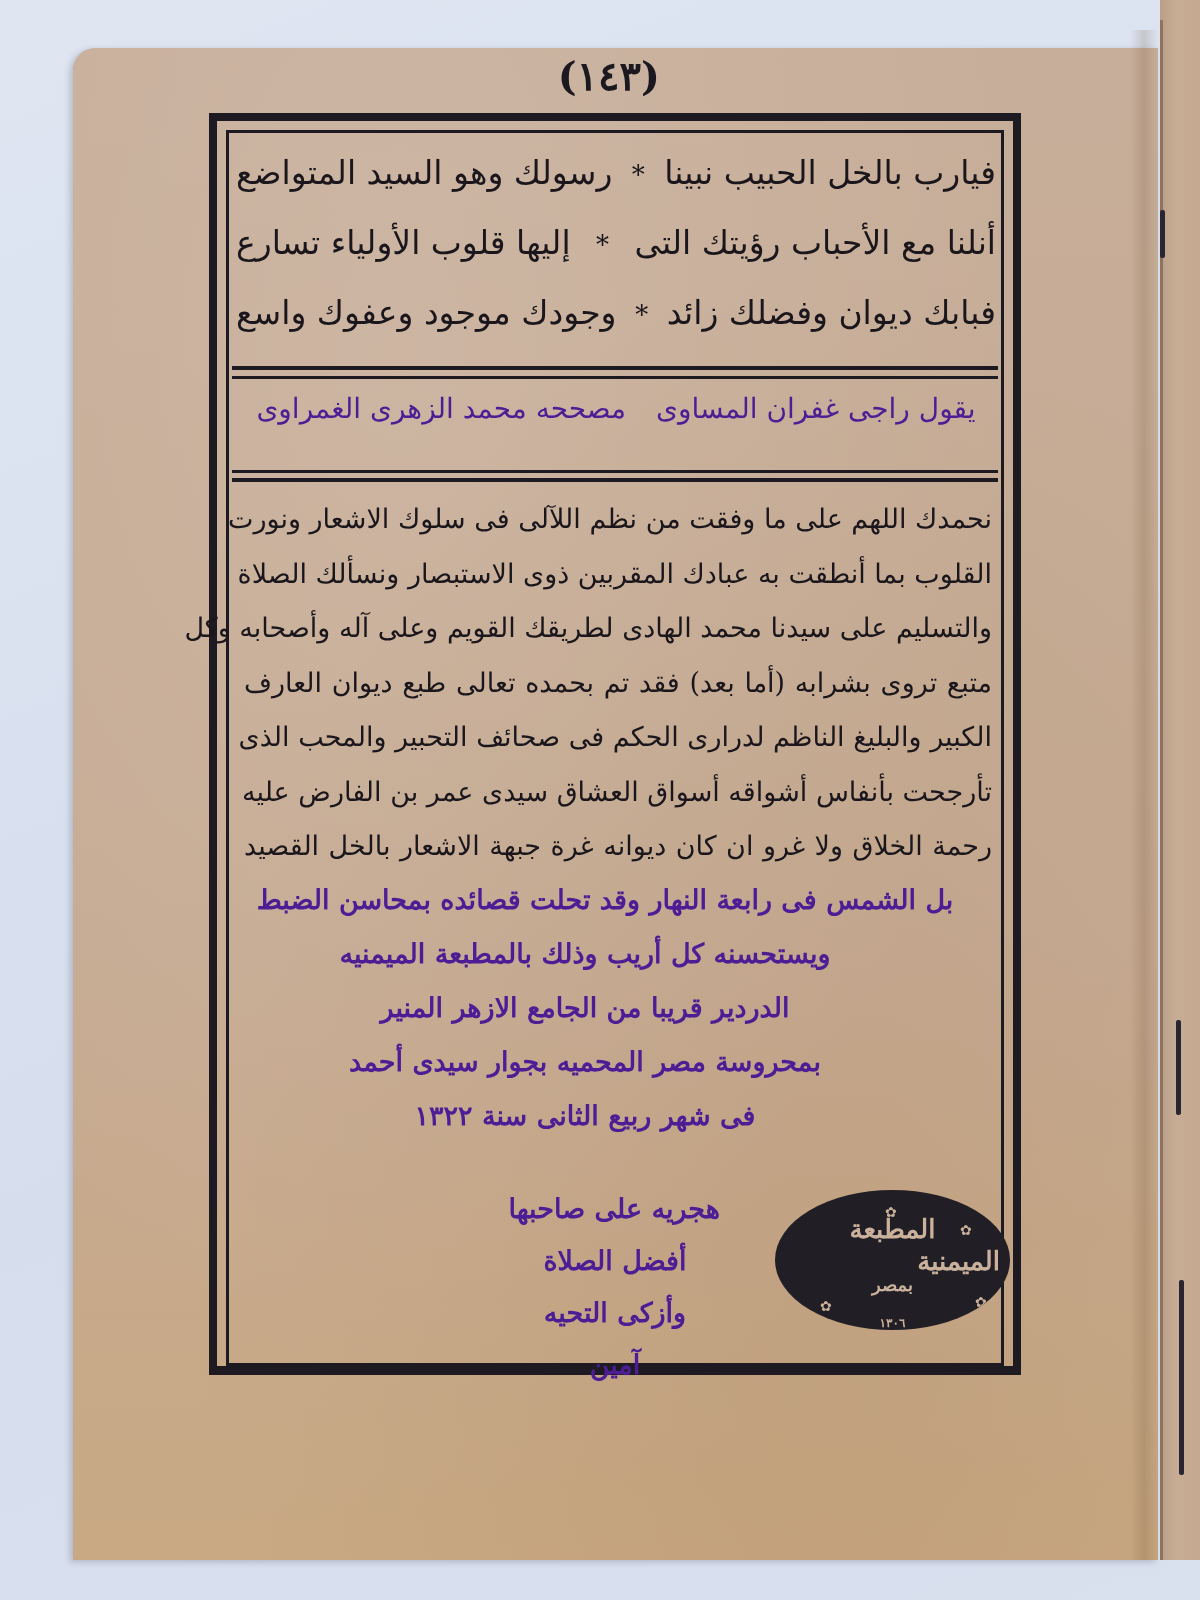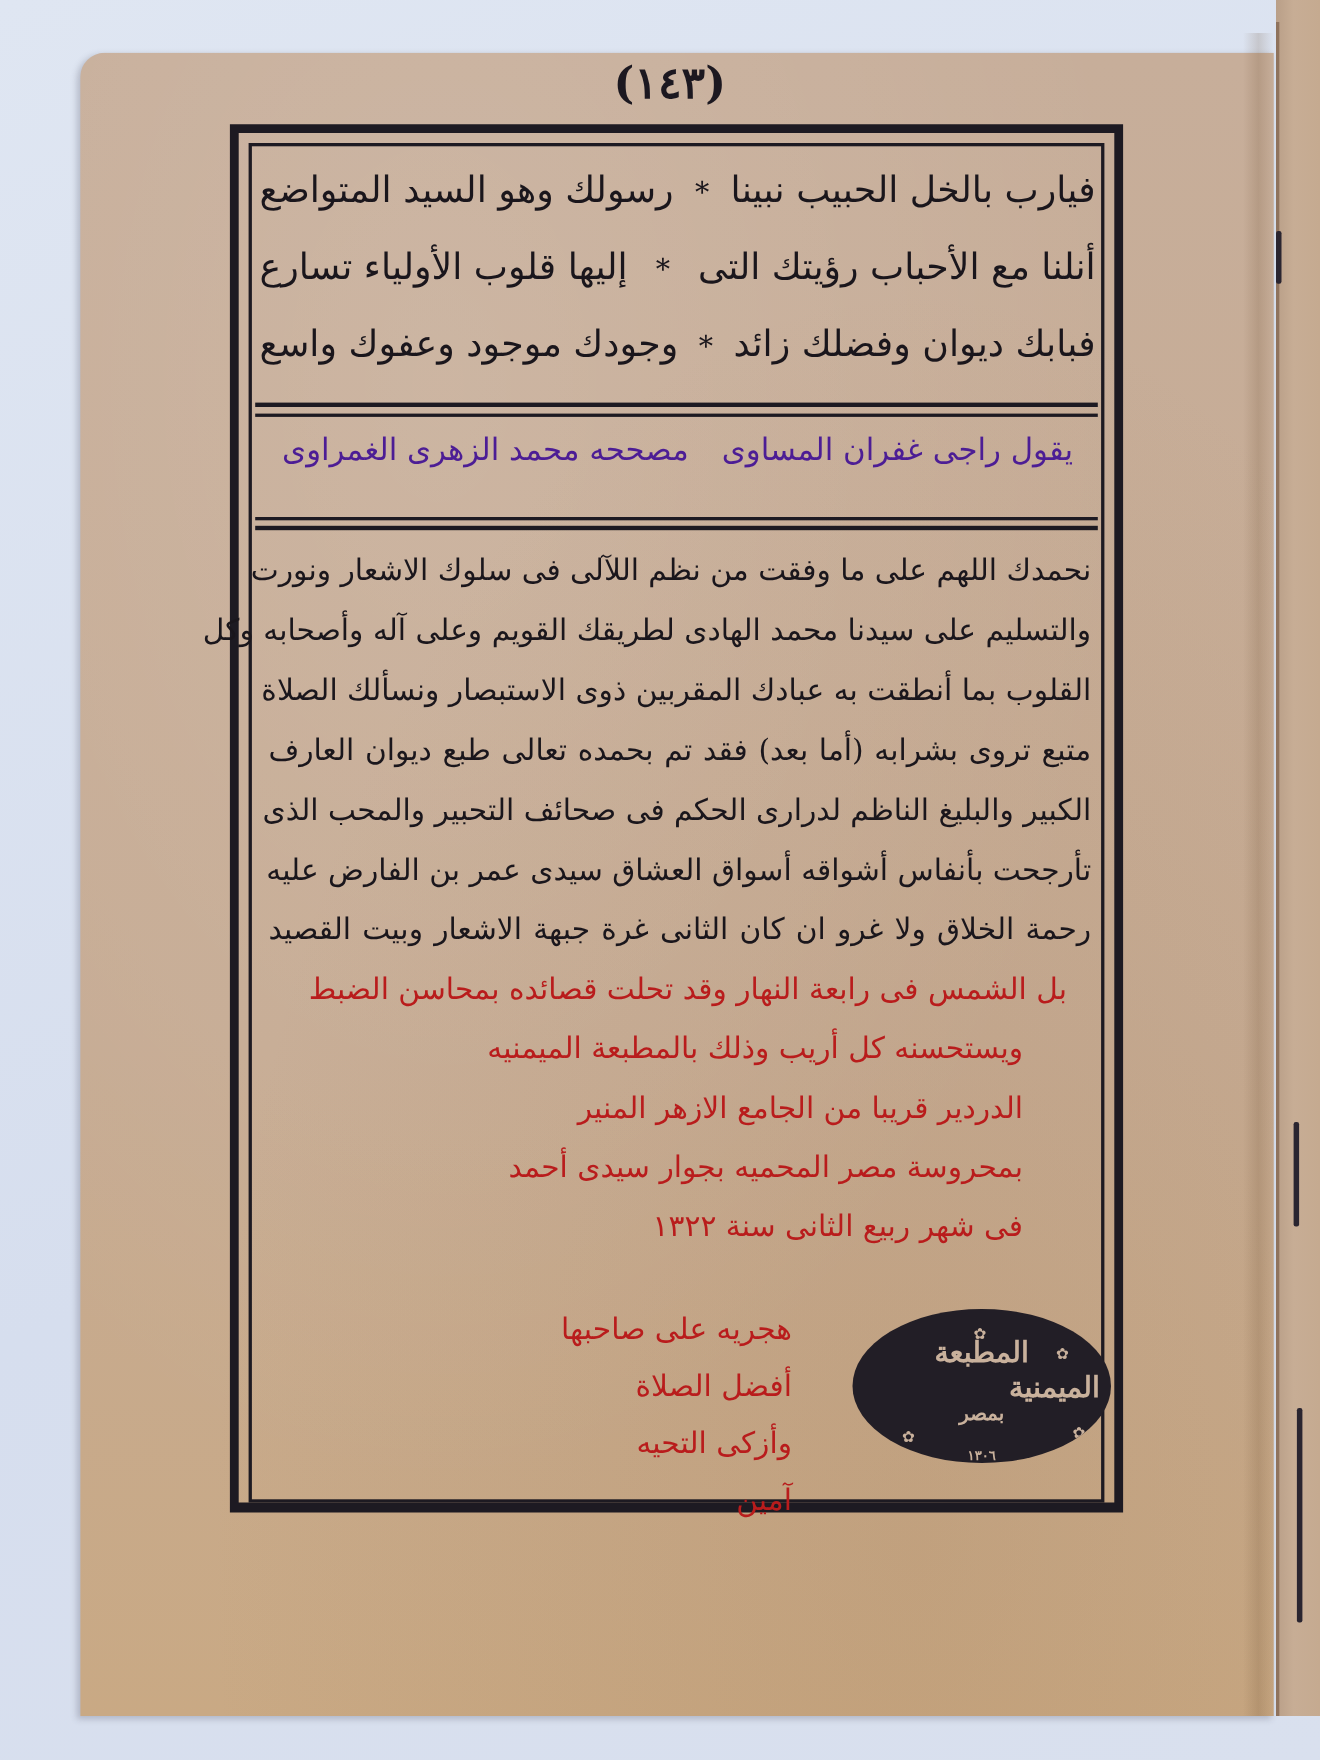--- a/index.html
+++ b/index.html
@@ -152,22 +152,23 @@
       line-height: 54.5px;
       font-size: 27px;
       text-align: justify;
       text-align-last: justify;
       white-space: nowrap;
       overflow: visible;
     }
     .centered-lines {
       position: absolute;
       direction: rtl;
-      color: #b91c1c;
-      text-align: right;
+      color: #4c1d95;
+      text-align: center;
+      font-weight: bold;
     }
     .centered-line {
       height: 54px;
       line-height: 54px;
       font-size: 27px;
       white-space: nowrap;
     }
 
     .seal {
       position: absolute;
@@ -234,26 +235,26 @@
 
 <div class="heading">
   <span>يقول راجى غفران المساوى</span><span class="gap"></span><span>مصححه محمد الزهرى الغمراوى</span>
 </div>
 
 <div class="rule" style="top:470px;height:3px;"></div>
 <div class="rule" style="top:478px;height:4px;"></div>
 
 <div class="prose">
   <div class="prose-line">نحمدك اللهم على ما وفقت من نظم اللآلى فى سلوك الاشعار ونورت</div>
+  <div class="prose-line">القلوب بما أنطقت به عبادك المقربين ذوى الاستبصار ونسألك الصلاة</div>
   <div class="prose-line">والتسليم على سيدنا محمد الهادى لطريقك القويم وعلى آله وأصحابه وكل</div>
-  <div class="prose-line">القلوب بما أنطقت به عبادك المقربين ذوى الاستبصار ونسألك الصلاة</div>
   <div class="prose-line">متبع تروى بشرابه (أما بعد) فقد تم بحمده تعالى طبع ديوان العارف</div>
   <div class="prose-line">الكبير والبليغ الناظم لدرارى الحكم فى صحائف التحبير والمحب الذى</div>
   <div class="prose-line">تأرجحت بأنفاس أشواقه أسواق العشاق سيدى عمر بن الفارض عليه</div>
-  <div class="prose-line">رحمة الخلاق ولا غرو ان كان الثانى غرة جبهة الاشعار وبيت القصيد</div>
+  <div class="prose-line">رحمة الخلاق ولا غرو ان كان ديوانه غرة جبهة الاشعار بالخل القصيد</div>
 </div>
 
 <div class="centered-lines" style="left:240px;top:873px;width:690px;">
   <div class="centered-line" style="margin-right:-40px;">بل الشمس فى رابعة النهار وقد تحلت قصائده بمحاسن الضبط</div>
   <div class="centered-line">ويستحسنه كل أريب وذلك بالمطبعة الميمنيه</div>
   <div class="centered-line">الدردير قريبا من الجامع الازهر المنير</div>
   <div class="centered-line">بمحروسة مصر المحميه بجوار سيدى أحمد</div>
   <div class="centered-line">فى شهر ربيع الثانى سنة ١٣٢٢</div>
 </div>
 <div class="centered-lines" style="left:510px;top:1183px;width:210px;">

